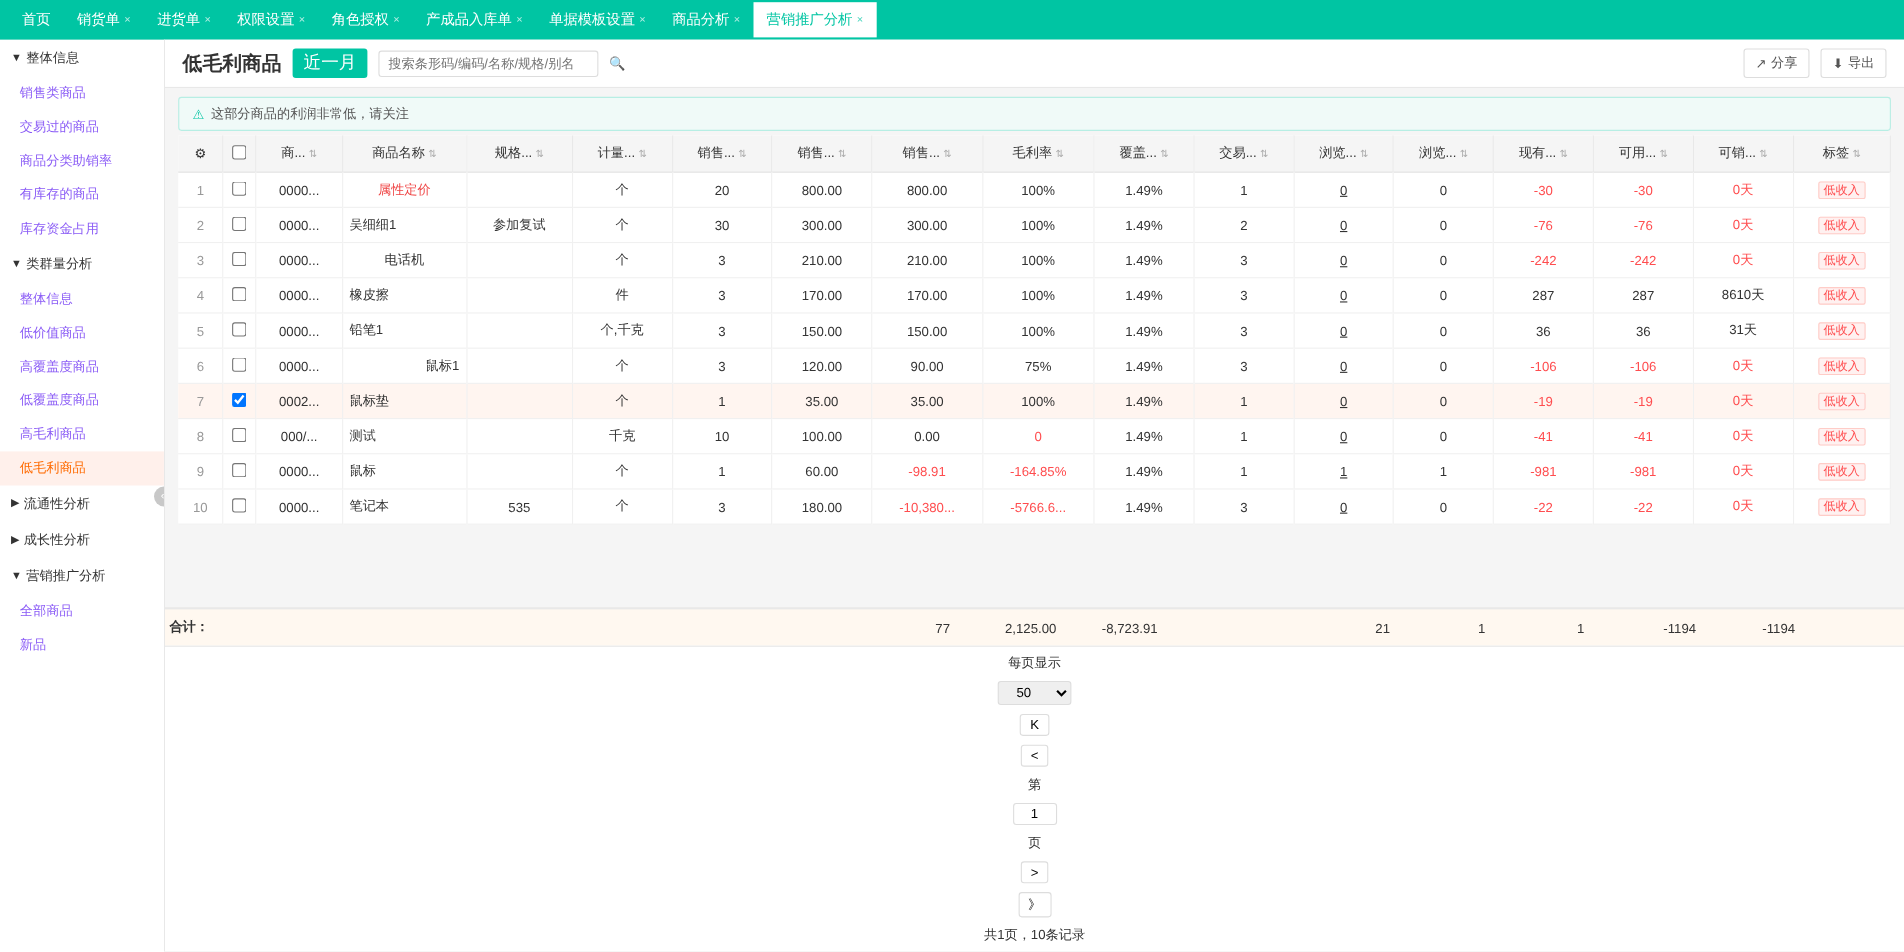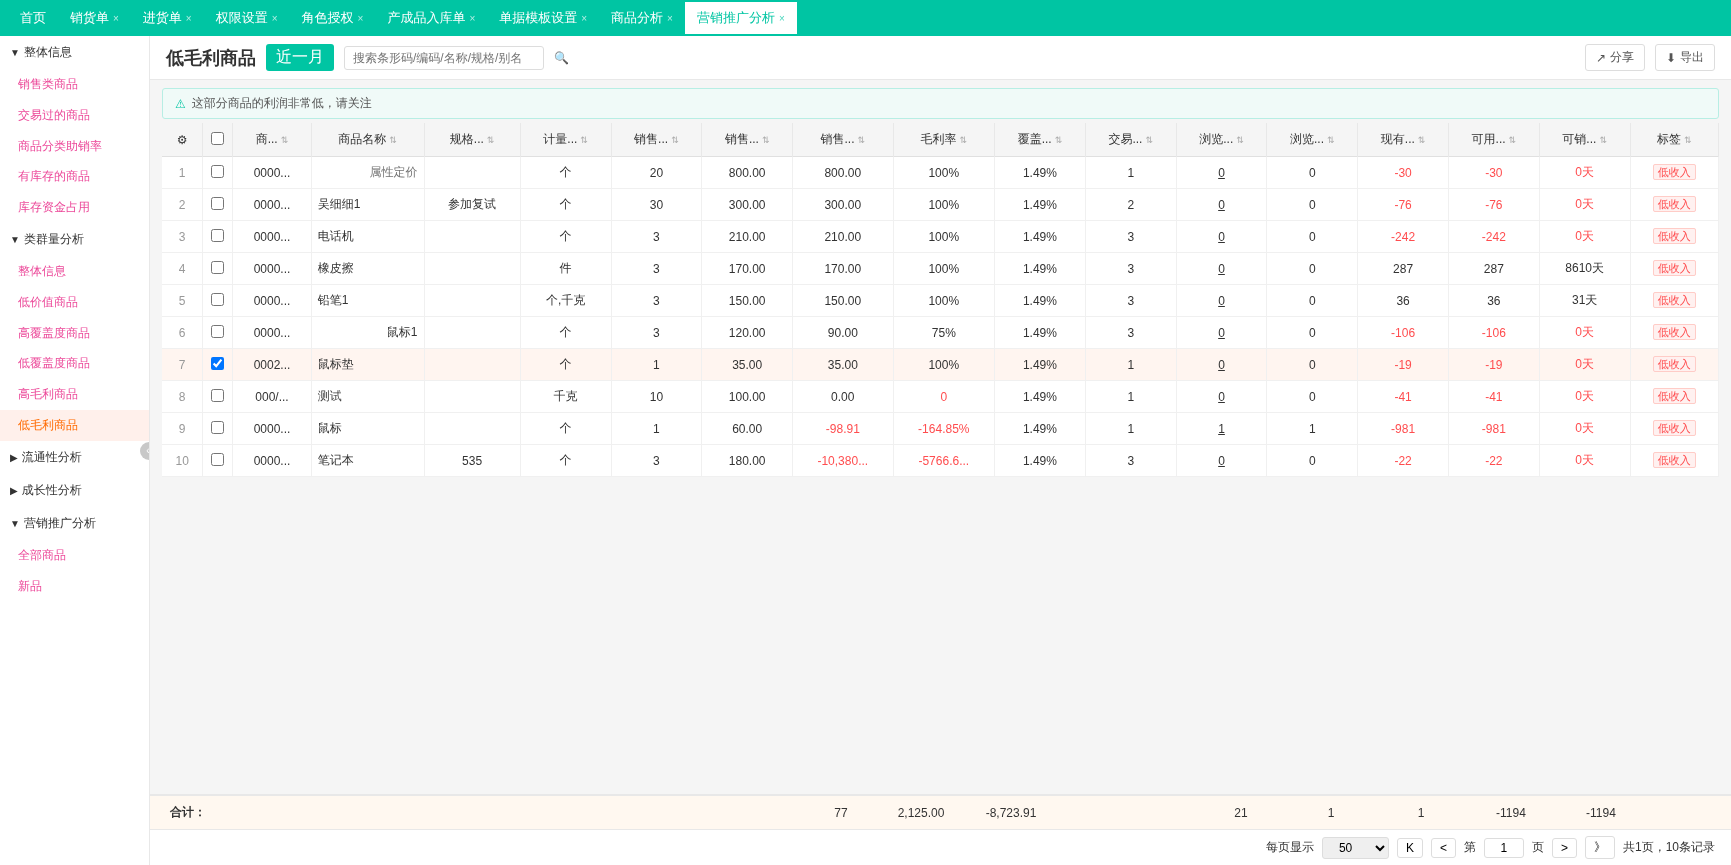--- a/index.html
+++ b/index.html
@@ -46,21 +46,21 @@
       font-size: 12px;
       color: #333;
       cursor: pointer;
       display: flex;
       align-items: center;
     }
     .sidebar-section-header .arrow { margin-right: 4px; font-size: 10px; }
     .sidebar-item {
       padding: 7px 10px 7px 18px;
       font-size: 12px;
-      color: #ec4899;
+      color: #8b5cf6;
       cursor: pointer;
       line-height: 1.4;
     }
     .sidebar-item.active { background: #fff0eb; color: #ff6a00; }
 
     
     .main { flex: 1; overflow: hidden; display: flex; flex-direction: column; }
 
     
     .content-header {
@@ -175,21 +175,21 @@
       border-radius: 2px;
       padding: 1px 4px;
       font-size: 11px;
     }
     .underline-link { text-decoration: underline; color: #333; }
 
     
     .table-footer {
       background: #fff8f0;
       border-top: 2px solid #e8e8e8;
-      padding: 8px 20px;
+      padding: 8px 4px;
       display: flex;
       align-items: center;
       gap: 10px;
       font-size: 12px;
     }
     .footer-total-label { font-weight: bold; color: #333; }
     .footer-cell {
       min-width: 80px;
       text-align: center;
       color: #333;
@@ -198,20 +198,21 @@
     
     .pagination-bar {
       background: #fff;
       border-top: 1px solid #e8e8e8;
       padding: 6px 16px;
       display: flex;
       align-items: center;
       justify-content: flex-end;
       gap: 8px;
       font-size: 12px;
+      flex-direction: column;
     }
     .pagination-bar select {
       border: 1px solid #ddd;
       border-radius: 3px;
       padding: 2px 12px;
       font-size: 12px;
     }
     .pagination-btn {
       border: 1px solid #ddd;
       background: #fff;
@@ -443,21 +444,21 @@
                 <span class="sort-icon">⇅</span>
               </div>
             </th>
           </tr>
         </thead>
         <tbody id="table-body">
         <tr>
       <td style="color:#999">1</td>
       <td class="checkbox-cell"><input type="checkbox" style=""></td>
       <td>0000...</td>
-      <td style="text-align:right;cursor:pointer;color:#737373">属性定价</td>
+      <td style="text-align:center;cursor:pointer;color:#ef4444">属性定价</td>
       <td></td>
       <td>个</td>
       <td>20</td>
       <td>800.00</td>
       <td class="">800.00</td>
       <td class="">100%</td>
       <td>1.49%</td>
       <td>1</td>
       <td><span class="underline-link">0</span></td>
       <td>0</td>
@@ -483,21 +484,21 @@
       <td>0</td>
       <td class="text-red">-76</td>
       <td class="text-red">-76</td>
       <td class="text-red">0天</td>
       <td><span class="tag-red">低收入</span></td>
     </tr>
             <tr>
       <td style="color:#999">3</td>
       <td class="checkbox-cell"><input type="checkbox" style=""></td>
       <td>0000...</td>
-      <td style="text-align:left;cursor:pointer;color:#333">电话机</td>
+      <td style="text-align:center;cursor:pointer;color:#333">电话机</td>
       <td></td>
       <td>个</td>
       <td>3</td>
       <td>210.00</td>
       <td class="">210.00</td>
       <td class="">100%</td>
       <td>1.49%</td>
       <td>3</td>
       <td><span class="underline-link">0</span></td>
       <td>0</td>

